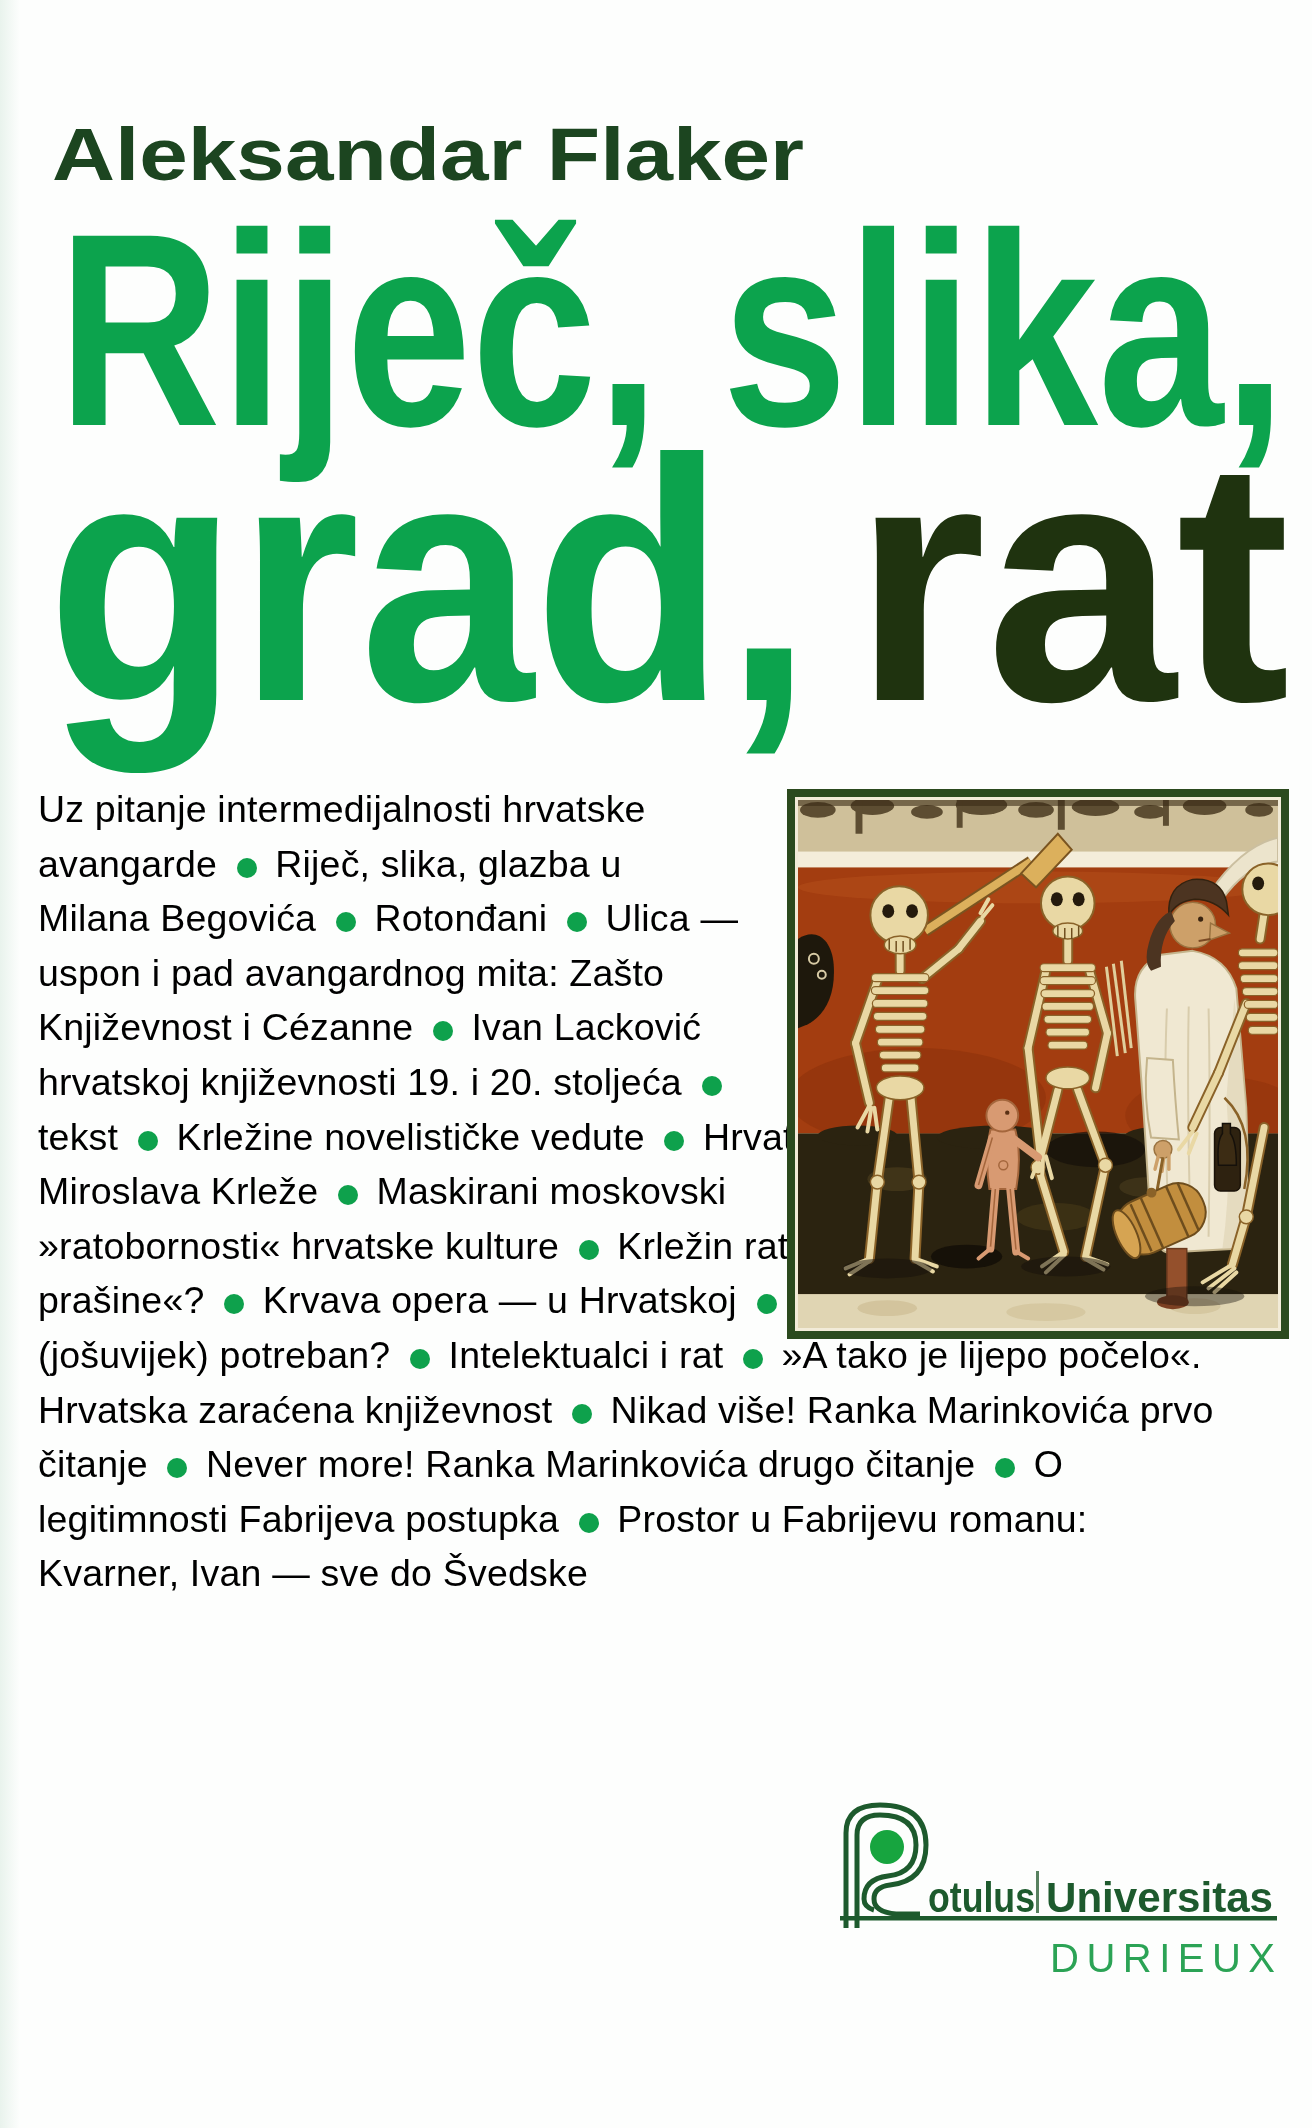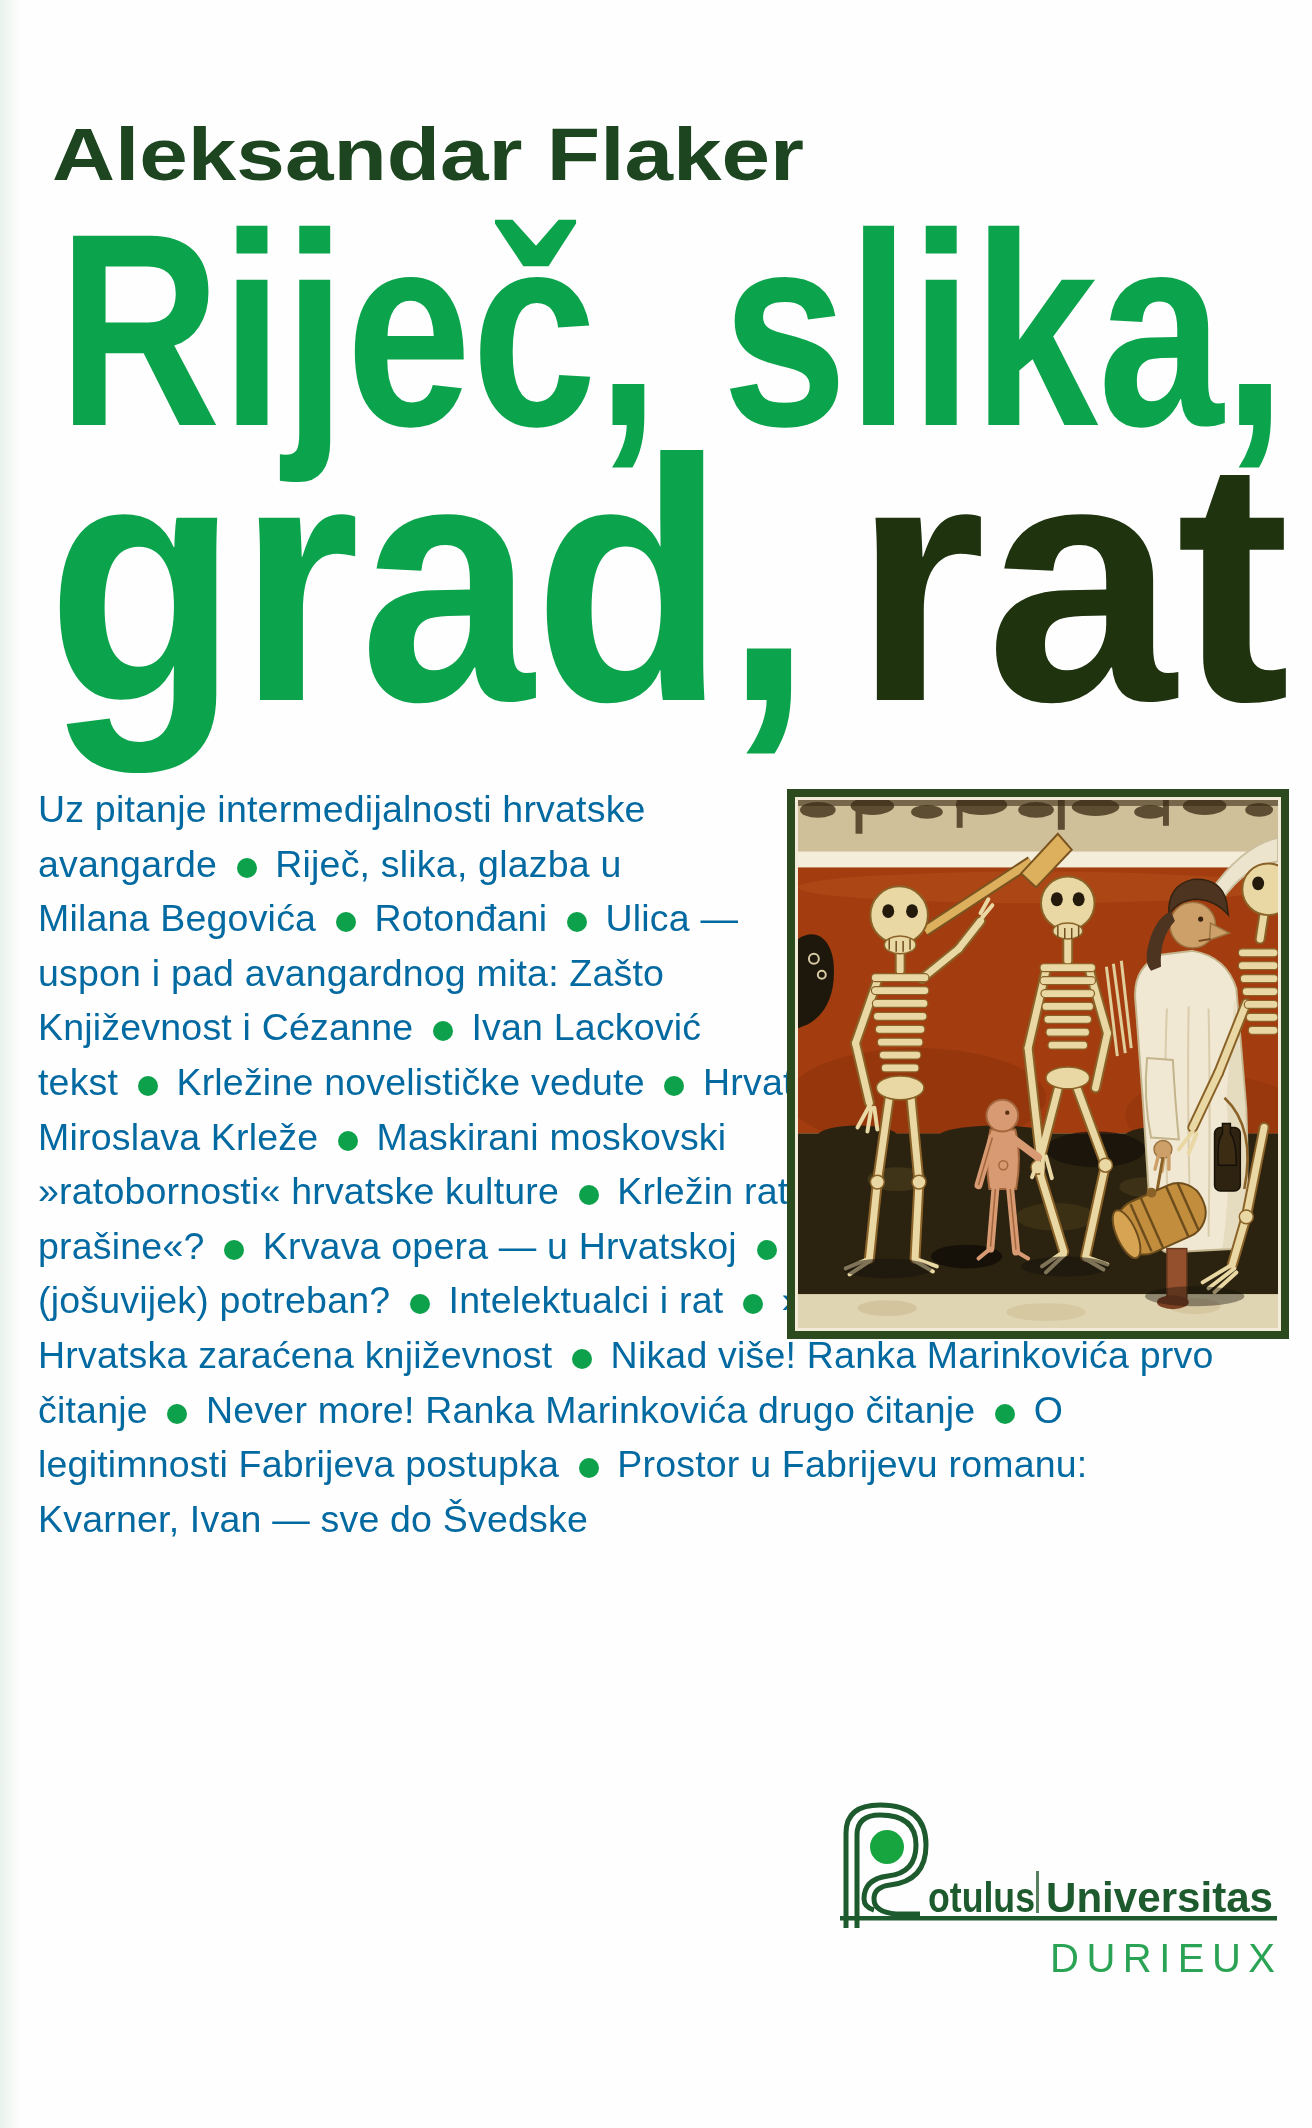--- a/index.html
+++ b/index.html
@@ -12,21 +12,21 @@
     position:absolute;left:0;top:0;width:20px;height:2128px;
     background:linear-gradient(to right,#e2efe7,rgba(255,255,255,0));
     opacity:.75;pointer-events:none;
   }
   svg text{font-family:"Liberation Sans","DejaVu Sans",sans-serif;}
   .title-svg{position:absolute;left:0;top:0;}
   
   .body-text{
     position:absolute;left:38px;top:782px;width:1262px;
     font-size:37.5px;line-height:54.6px;letter-spacing:.2px;
-    color:#0369a1;
+    color:#000000;
   }
   .line{white-space:nowrap;}
   .dot{
     display:inline-block;width:20px;height:20px;border-radius:50%;
     background:#0ea14c;margin:0 8px 0 9px;vertical-align:-1px;
   }
   
   .fresco{
     position:absolute;left:787px;top:789px;width:502px;height:550px;
     box-sizing:border-box;border:8px solid #2b4a1e;background:#f2ebd8;
@@ -48,20 +48,21 @@
   <text x="853" y="700" font-size="345" font-weight="700" fill="#1f330f" textLength="437" lengthAdjust="spacingAndGlyphs">rat</text>
 </svg>
 
 <div class="body-text">
 
 <div class="line">Uz pitanje intermedijalnosti hrvatske</div>
     <div class="line">avangarde <span class="dot"></span> Riječ, slika, glazba u</div>
     <div class="line">Milana Begovića <span class="dot"></span> Rotonđani <span class="dot"></span> Ulica —</div>
     <div class="line">uspon i pad avangardnog mita: Zašto</div>
     <div class="line">Književnost i Cézanne <span class="dot"></span> Ivan Lacković</div>
+    <div class="line">hrvatskoj književnosti 19. i 20. stoljeća <span class="dot"></span></div>
     <div class="line">tekst <span class="dot"></span> Krležine novelističke vedute <span class="dot"></span> Hrvatski bog Mars ili o</div>
     <div class="line">Miroslava Krleže <span class="dot"></span> Maskirani moskovski</div>
     <div class="line">»ratobornosti« hrvatske kulture <span class="dot"></span> Krležin ratni barok <span class="dot"></span> Zašto »Divota</div>
     <div class="line">prašine«? <span class="dot"></span> Krvava opera — u Hrvatskoj <span class="dot"></span> Zašto nam je formalizam</div>
     <div class="line">(jošuvijek) potreban? <span class="dot"></span> Intelektualci i rat <span class="dot"></span> »A tako je lijepo počelo«.</div>
     <div class="line">Hrvatska zaraćena književnost <span class="dot"></span> Nikad više! Ranka Marinkovića prvo</div>
     <div class="line">čitanje <span class="dot"></span> Never more! Ranka Marinkovića drugo čitanje <span class="dot"></span> O</div>
     <div class="line">legitimnosti Fabrijeva postupka <span class="dot"></span> Prostor u Fabrijevu romanu:</div>
     <div class="line">Kvarner, Ivan — sve do Švedske</div>
   </div>

